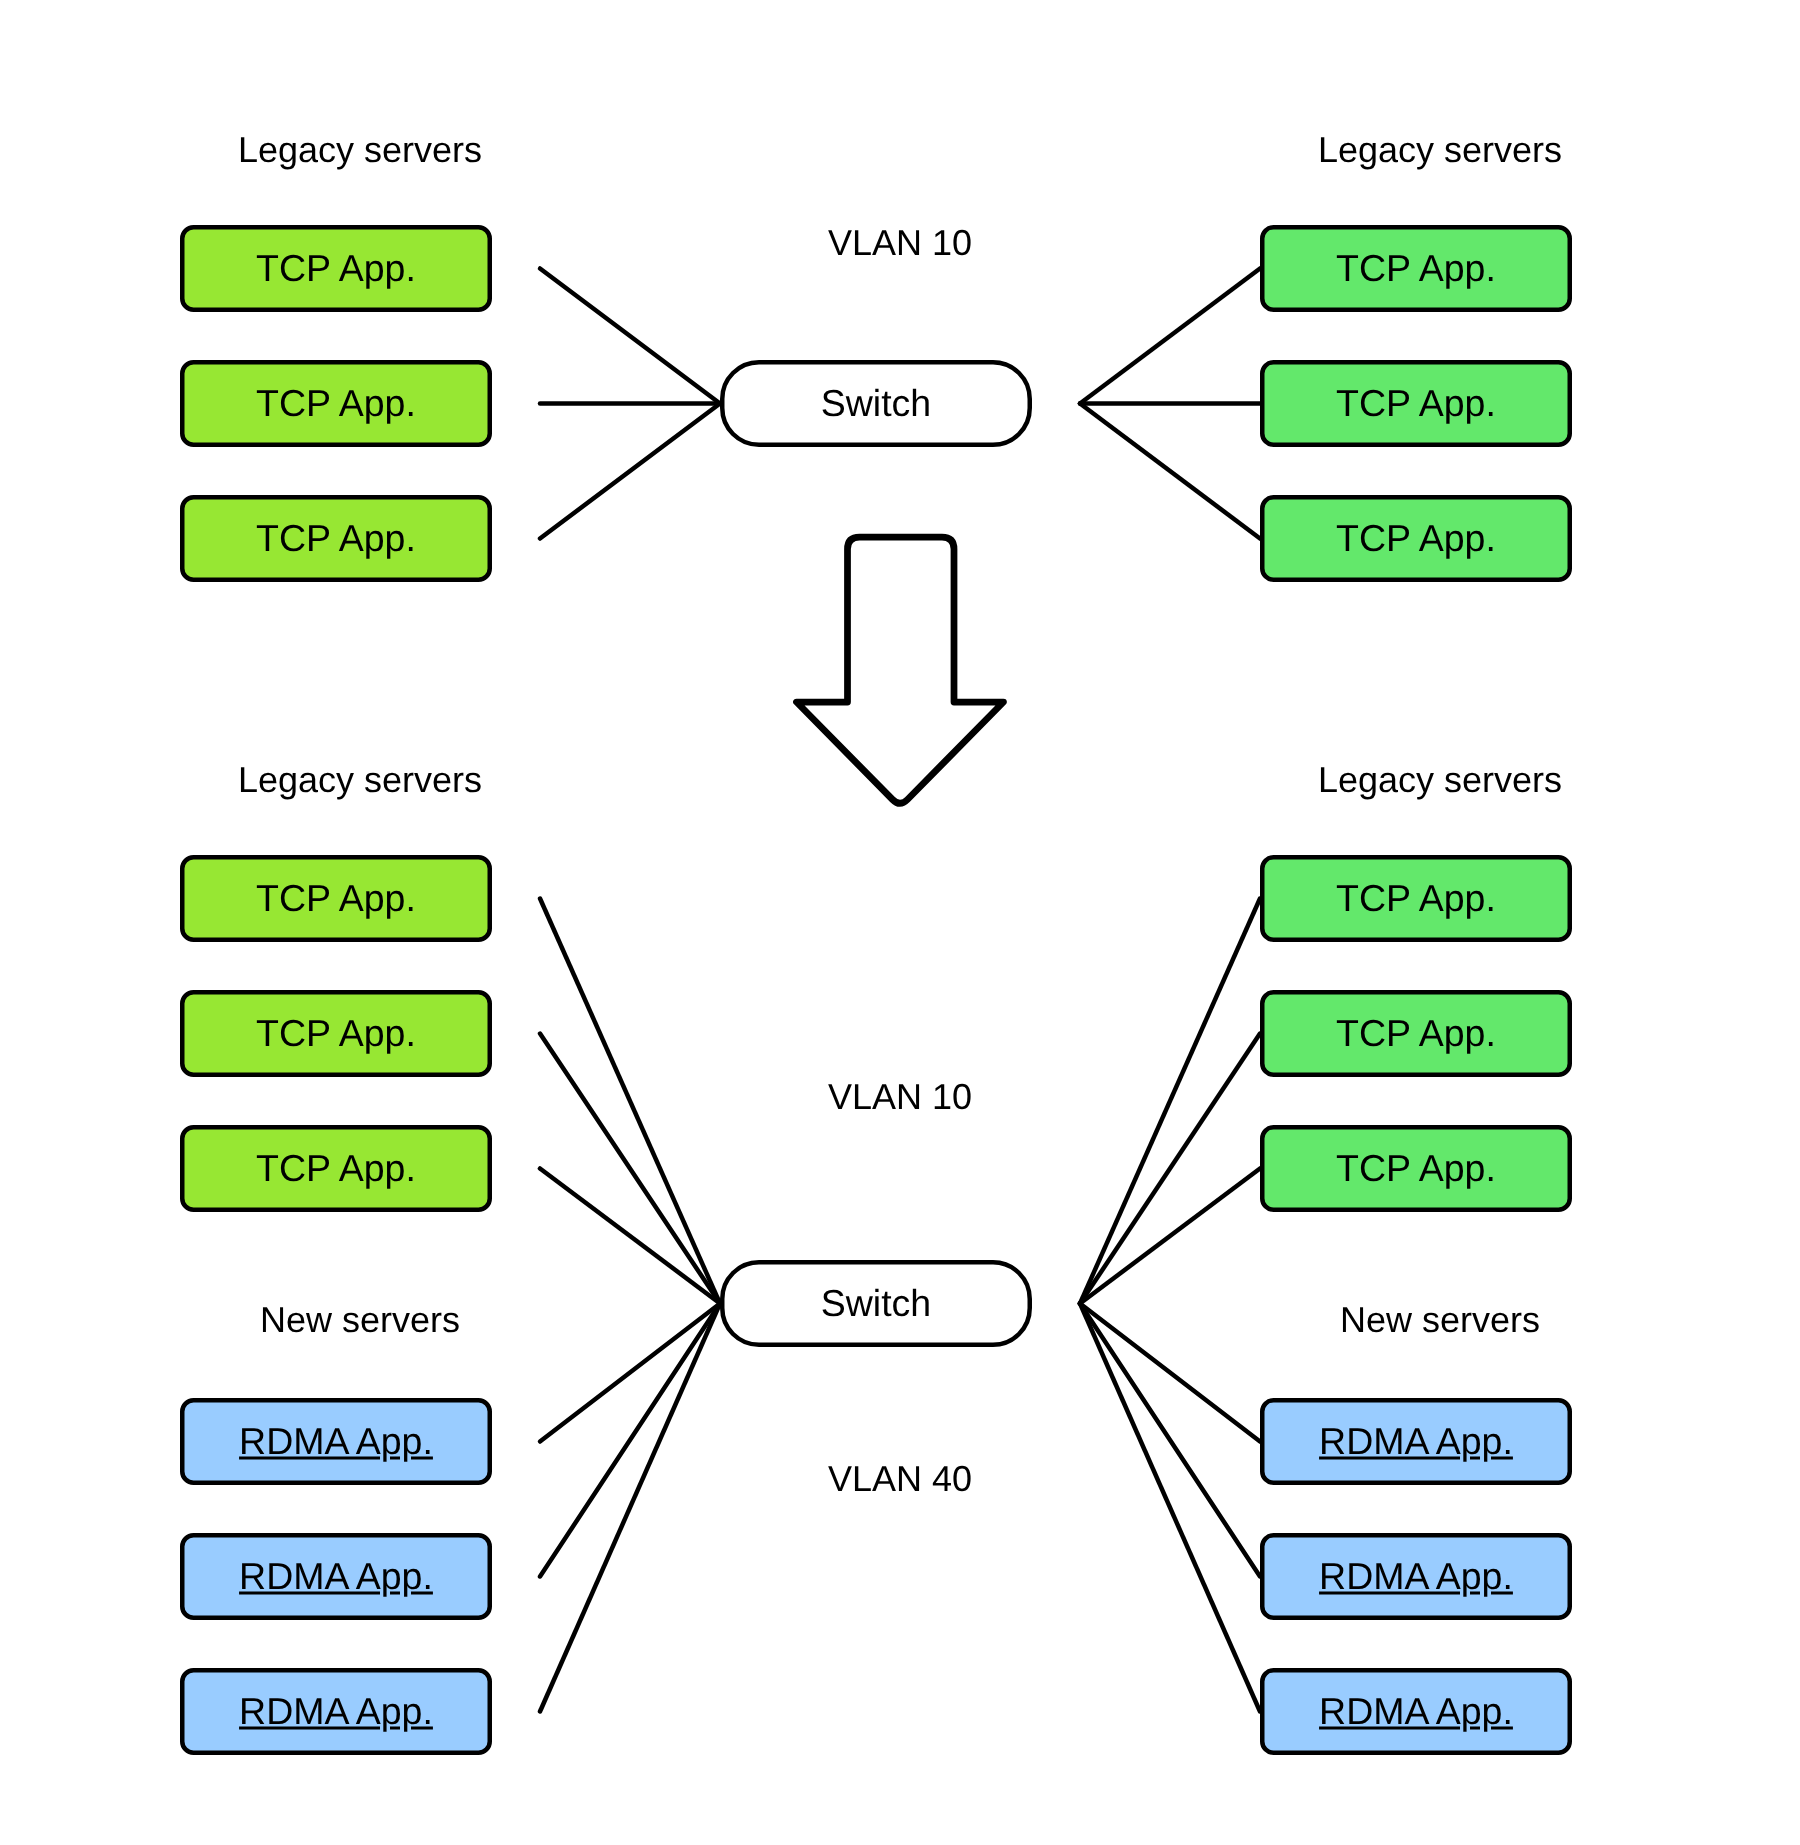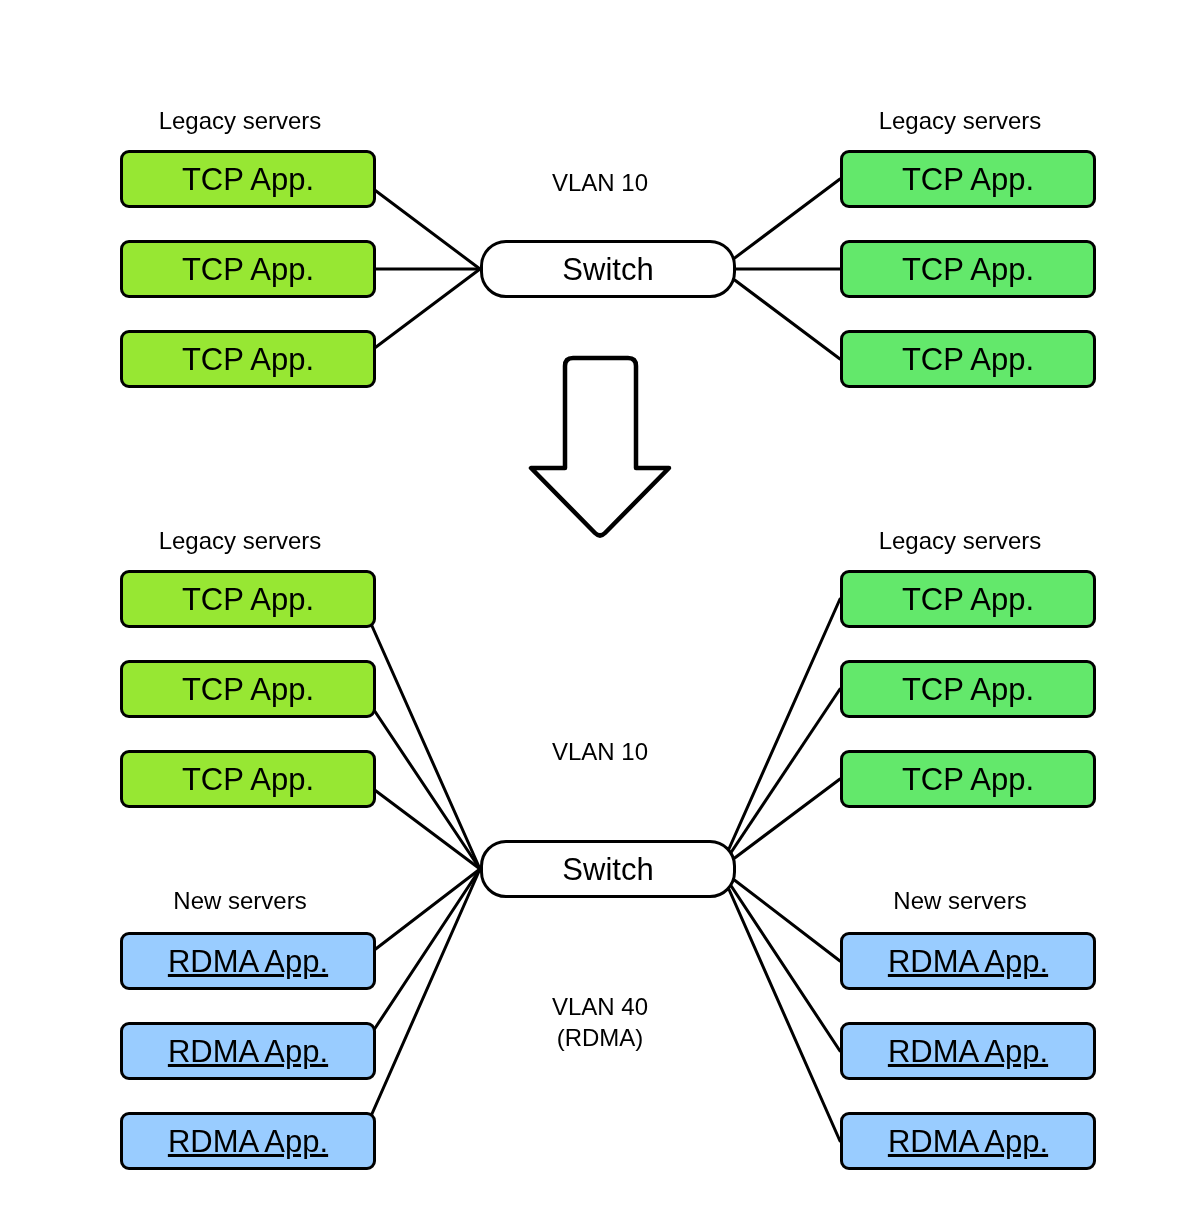--- a/index.html
+++ b/index.html
@@ -17,46 +17,45 @@
     overflow: hidden;
   }
   .wires {
     position: absolute;
     left: 0;
     top: 0;
     z-index: 0;
   }
   .node {
     position: absolute;
-    width: 256px;
+    width: 208px;
     height: 58px;
     box-sizing: border-box;
     border: 3px solid var(--node-stroke, #000000);
     border-radius: 9px;
     display: flex;
     align-items: center;
     justify-content: center;
-    font-size: 31px;
+    font-size: 25px;
     line-height: 1;
     z-index: 1;
     white-space: nowrap;
   }
   .tcp-left  { background: var(--tcp-left-fill, #97E733); }
   .tcp-right { background: var(--tcp-right-fill, #63E86B); }
   .rdma      { background: var(--rdma-fill, #99CCFF); text-decoration: underline; }
   .switch    { background: var(--switch-fill, #ffffff); border-radius: 26px; }
   .glabel {
     position: absolute;
     width: 240px;
     text-align: center;
     font-size: 24px;
     line-height: 29px;
     z-index: 1;
     white-space: nowrap;
-    margin-top: 20px;
   }
   .vlan20 { line-height: 31px; }
 </style>
 </head>
 <body>
 
 <div class="canvas">
 
   <svg class="wires" width="1200" height="1230" viewBox="0 0 1200 1230">
     <g stroke="#000000" stroke-width="3" stroke-linecap="round">
@@ -116,21 +115,20 @@
 
   <div class="node tcp-right" style="left:840px; top:570px;">TCP App.</div>
   <div class="node tcp-right" style="left:840px; top:660px;">TCP App.</div>
   <div class="node tcp-right" style="left:840px; top:750px;">TCP App.</div>
 
   <div class="glabel" style="left:120px; top:866px;">New servers</div>
   <div class="glabel" style="left:840px; top:866px;">New servers</div>
 
   <div class="glabel vlan20" style="left:480px; top:971px;">
     <div>VLAN 40</div>
-    <div>(RDMA)</div>
   </div>
 
   <div class="node rdma" style="left:120px; top:932px;">RDMA App.</div>
   <div class="node rdma" style="left:120px; top:1022px;">RDMA App.</div>
   <div class="node rdma" style="left:120px; top:1112px;">RDMA App.</div>
 
   <div class="node rdma" style="left:840px; top:932px;">RDMA App.</div>
   <div class="node rdma" style="left:840px; top:1022px;">RDMA App.</div>
   <div class="node rdma" style="left:840px; top:1112px;">RDMA App.</div>
 

